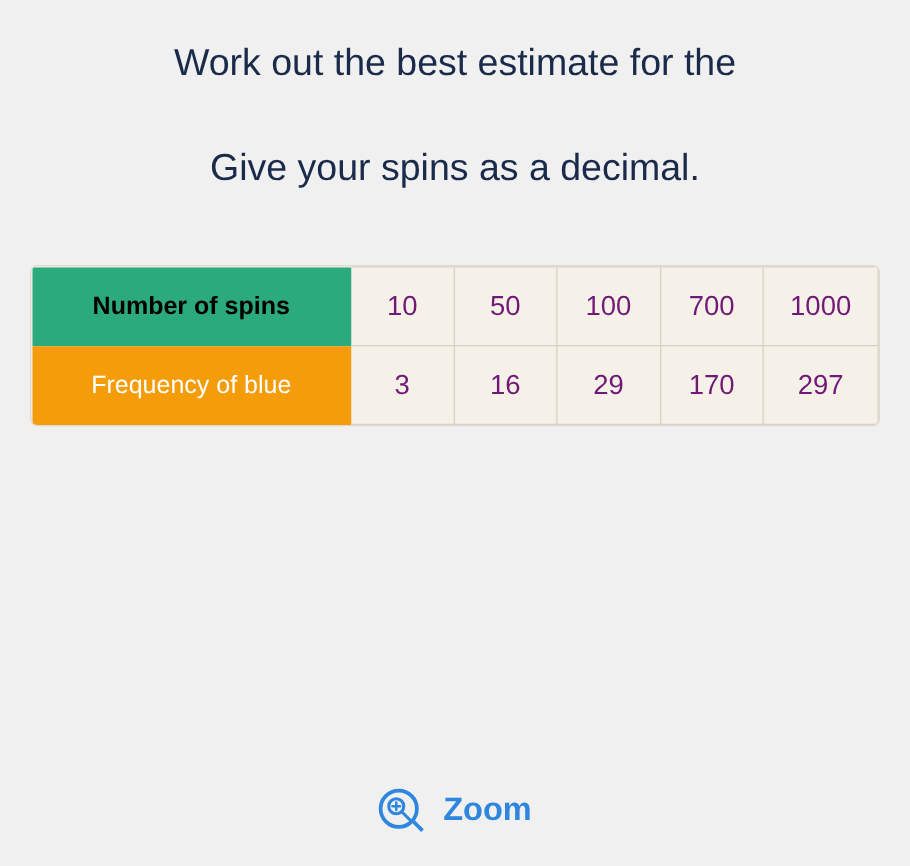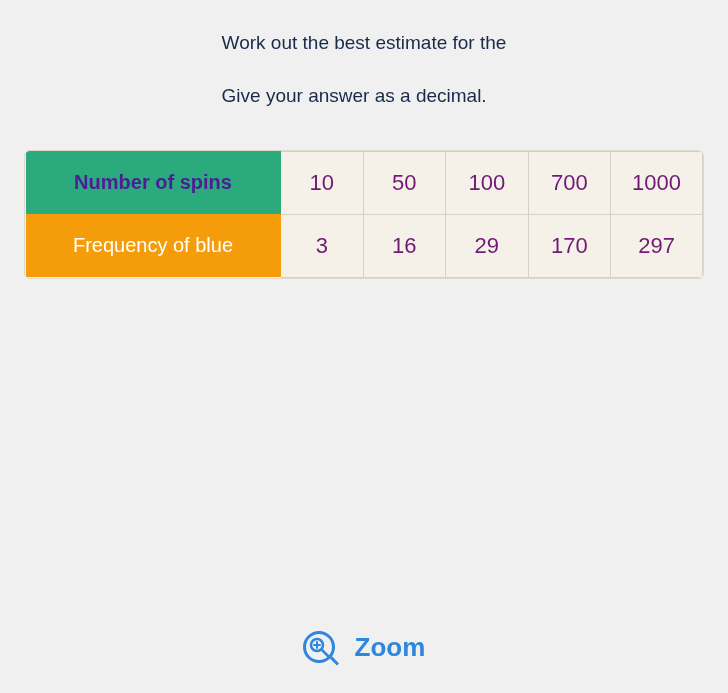--- a/index.html
+++ b/index.html
@@ -24,26 +24,27 @@
       width: 100%;
       height: 100%;
       background-color: #f0f0f0;
       display: flex;
       flex-direction: column;
       align-items: center;
       padding: 30px 20px 20px 20px;
     }
 
     .question-text {
-      font-size: 19px;
+      text-align: center;
+      font-size: 30px;
       color: #1a2a4a;
       font-weight: 400;
       line-height: 1.4;
       max-width: 660px;
-      margin-bottom: 40px;
+      margin-bottom: 56px;
     }
 
     .table-wrapper {
       background-color: #f5f0e8;
       border-radius: 6px;
       overflow: hidden;
       border: 1px solid #e0d8cc;
       margin-bottom: 40px;
       width: 680px;
     }
@@ -58,21 +59,21 @@
       text-align: center;
       font-size: 22px;
       font-weight: 500;
       color: #701a75;
       padding: 18px 14px;
       min-width: 70px;
     }
 
     .row-header-green {
       background-color: #2baa7e;
-      color: #4c1d95;
+      color: #000000;
       font-weight: 700;
       font-size: 20px;
       text-align: center;
       padding: 18px 16px;
       width: 255px;
       border: 1px solid #28997000;
     }
 
     .row-header-orange {
       background-color: #f59c0a;
@@ -124,21 +125,21 @@
     }
   </style>
 </head>
 <body>
 
 <div class="main-container">
 
   <div class="question-text">
     <span>Work out the best estimate for the</span><br>
     <br>
-    <span>Give your answer as a decimal.</span>
+    <span>Give your spins as a decimal.</span>
   </div>
 
   <div class="table-wrapper">
     <table>
       <tbody>
         <tr>
           <td class="row-header-green">Number of spins</td>
           <td>10</td>
           <td>50</td>
           <td>100</td>

